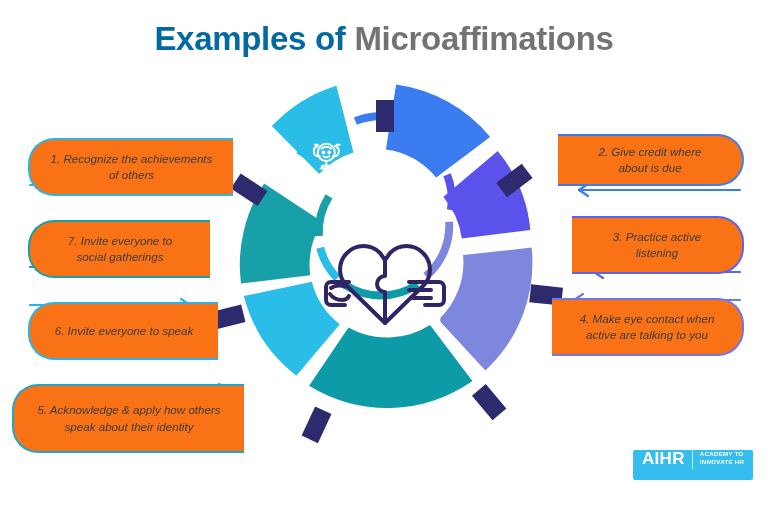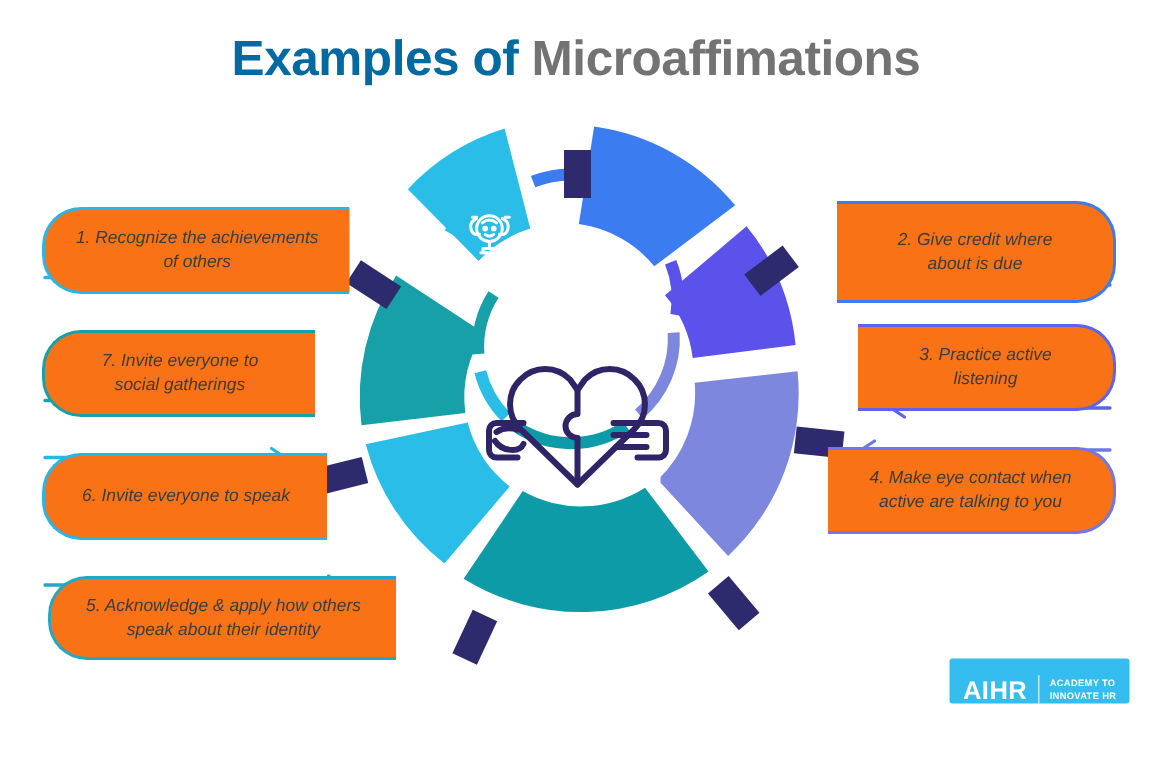--- a/index.html
+++ b/index.html
@@ -51,36 +51,36 @@
   .co-right{
     border:2px solid #3b7cf0;
     border-left:none;
     border-radius:0 26px 26px 0;
   }
 
   
   #callout-1{left:28px;top:138px;width:205px;height:58px;border-color:#29b5e8;}
   #callout-7{left:28px;top:220px;width:182px;height:58px;border-color:#18a0a8;}
   #callout-6{left:28px;top:302px;width:190px;height:58px;border-color:#29b5e8;}
-  #callout-5{left:32px;top:384px;width:232px;height:56px;border-color:#1fa9c4;}
-
-  #callout-2{left:558px;top:134px;width:186px;height:68px;border-color:#3b7cf0;}
+  #callout-5{left:12px;top:384px;width:232px;height:69px;border-color:#1fa9c4;}
+
+  #callout-2{left:558px;top:134px;width:186px;height:52px;border-color:#3b7cf0;}
   #callout-3{left:572px;top:216px;width:172px;height:58px;border-color:#5b63f0;}
   #callout-4{left:552px;top:298px;width:192px;height:58px;border-color:#6f78ea;}
 
   
   .connectors{position:absolute;inset:0;pointer-events:none;}
 
   
   .logo{
-    position:absolute;left:633px;top:439px;
+    position:absolute;left:633px;top:450px;
     height:30px;
     background:#35bdf0;
     border-radius:2px;
-    display:flex;align-items:flex-end;
+    display:flex;align-items:flex-start;
     padding:0 9px;
     box-sizing:border-box;
   }
   .logo .mark{
     color:#ffffff;font-weight:bold;font-size:17px;letter-spacing:0.3px;
     line-height:1;
   }
   .logo .divider{
     width:1px;height:19px;background:#bfe7f8;margin:0 7px;
   }

